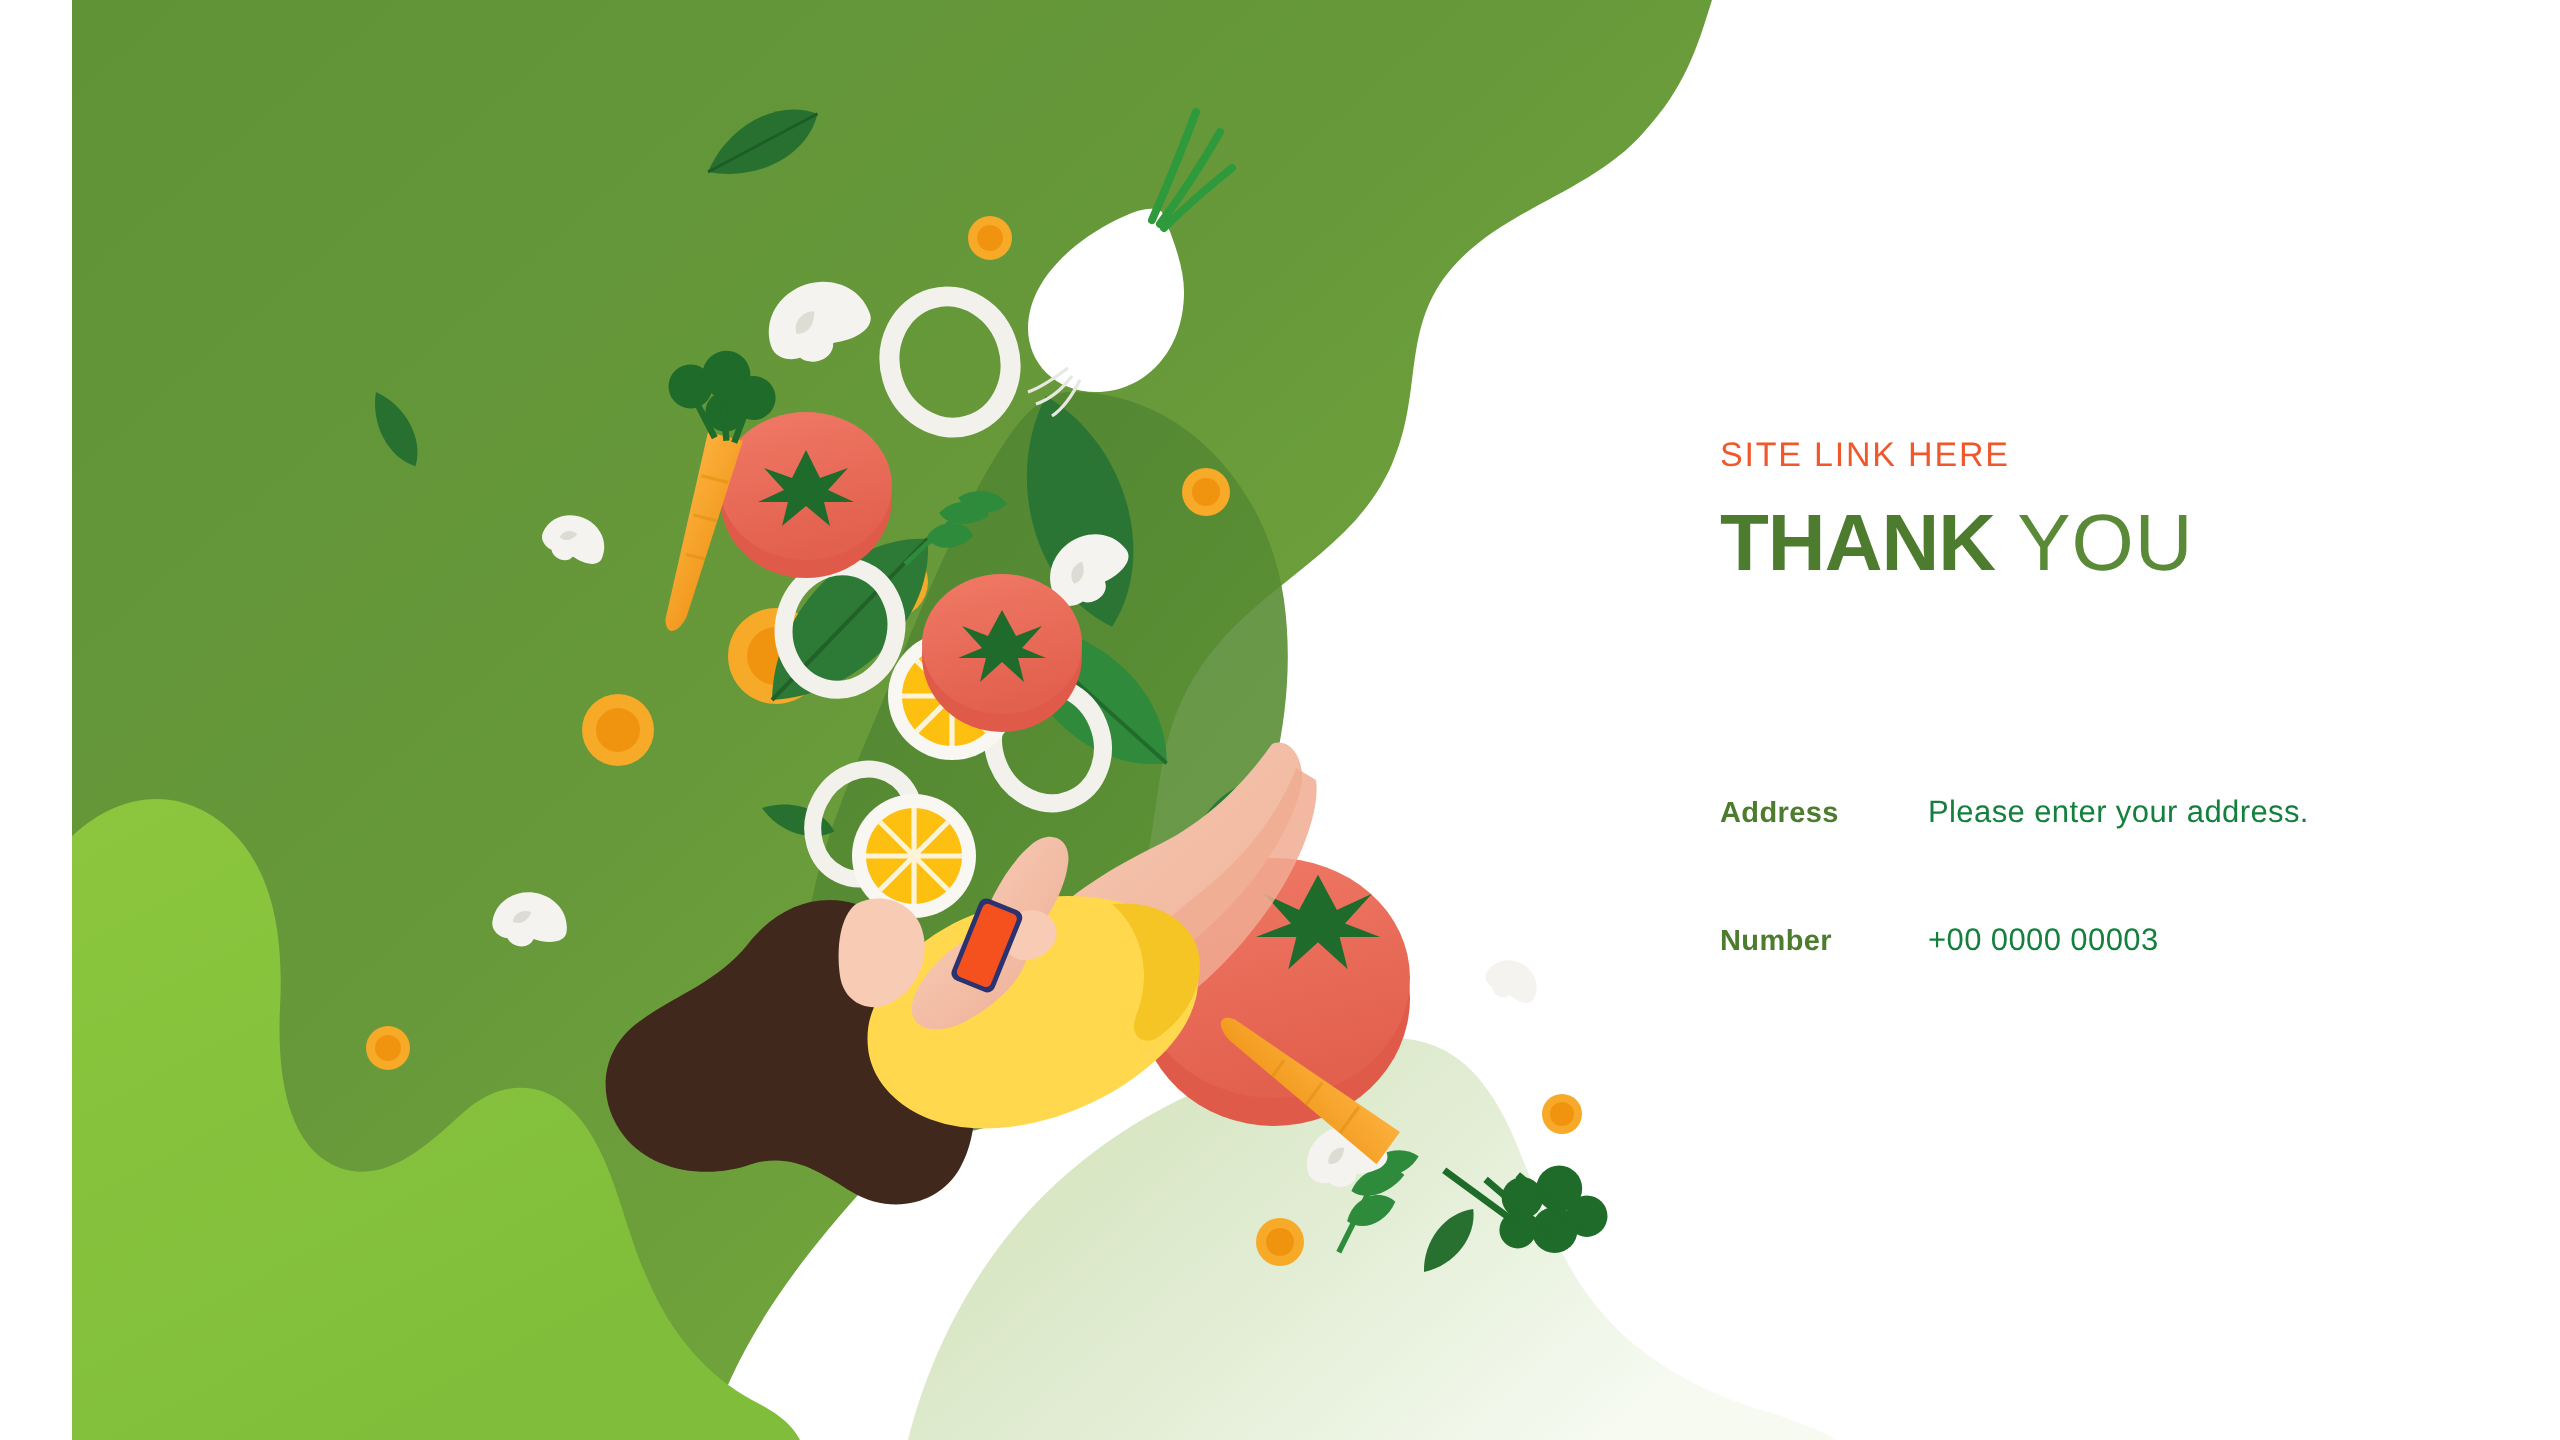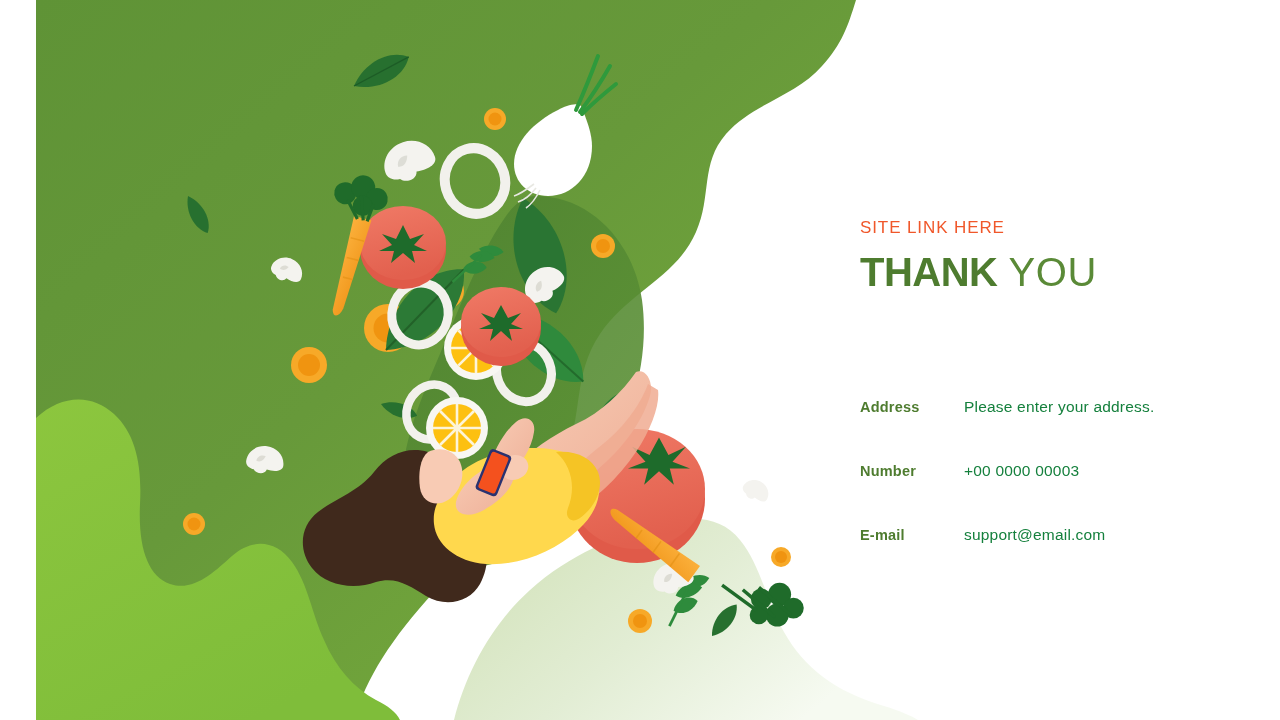--- a/index.html
+++ b/index.html
@@ -447,20 +447,16 @@
     <div class="contact-row">
       <div class="c-label">Address</div>
       <div class="c-value">Please enter your address.</div>
     </div>
 
     <div class="contact-row">
       <div class="c-label">Number</div>
       <div class="c-value">+00 0000 00003</div>
     </div>
 
-    <div class="contact-row">
-      <div class="c-label">E-mail</div>
-      <div class="c-value">support@email.com</div>
-    </div>
 
   </div>
 
 </div>
 
 </body></html>

